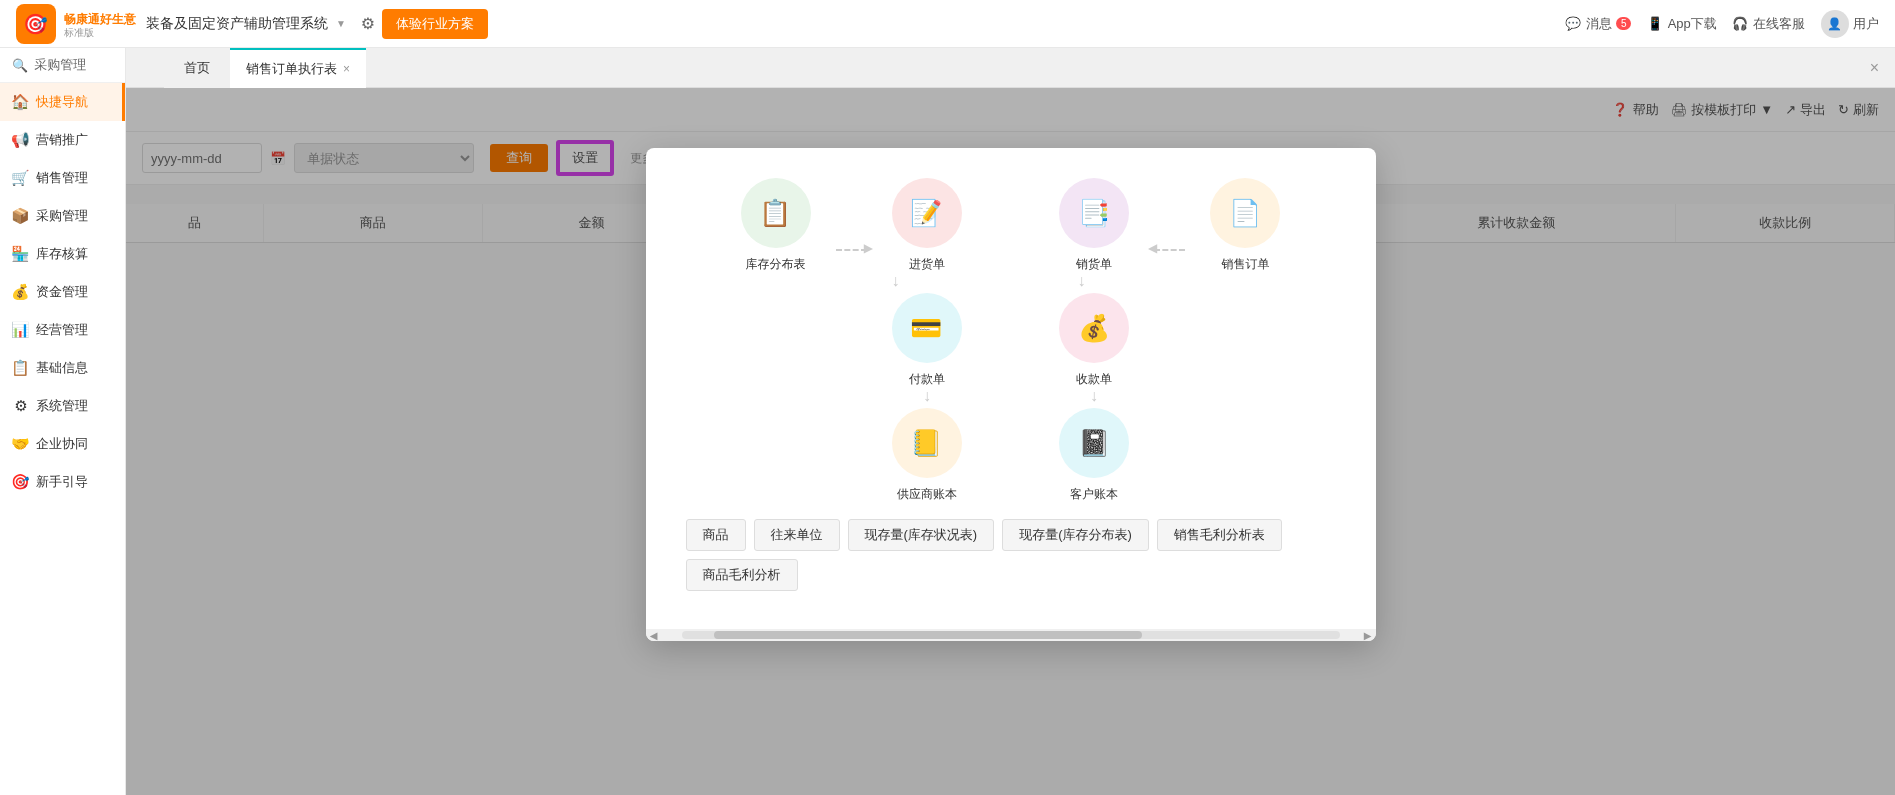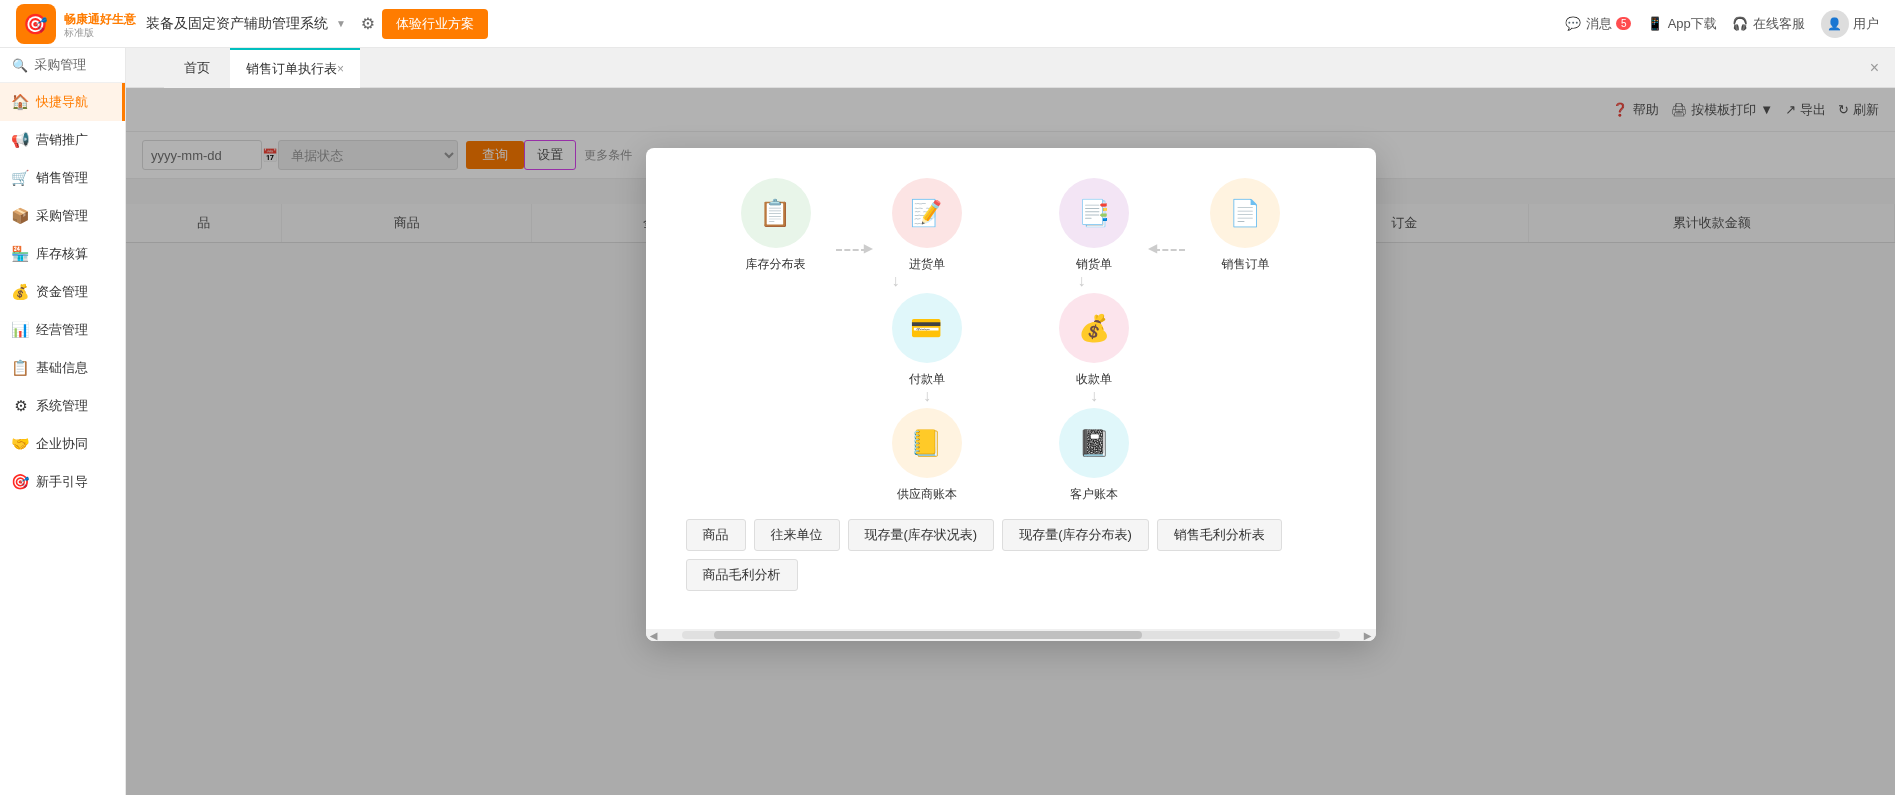--- a/index.html
+++ b/index.html
@@ -22,39 +22,39 @@
     .top-right-item { display: flex; align-items: center; gap: 4px; cursor: pointer; }
     .badge { background: #ff4d4f; color: #fff; border-radius: 10px; font-size: 10px; padding: 1px 5px; }
     .avatar { width: 28px; height: 28px; border-radius: 50%; background: #ddd; display: flex; align-items: center; justify-content: center; font-size: 12px; }
     .search-menu { display: flex; align-items: center; gap: 6px; padding: 8px 12px; color: #666; font-size: 13px; cursor: pointer; border-bottom: 1px solid #f0f0f0; }
     .sidebar-item { display: flex; align-items: center; gap: 6px; padding: 10px 12px; color: #333; font-size: 13px; cursor: pointer; transition: background 0.2s; }
     .sidebar-item.active { background: #fff3e8; border-right: 3px solid #ff7c00; color: #ff7c00; }
     .sidebar-item .icon { width: 18px; height: 18px; display: flex; align-items: center; justify-content: center; font-size: 15px; }
 
     
     .tab-home { padding: 0 20px; height: 40px; display: flex; align-items: center; color: #333; cursor: pointer; background: #f0f0f0; font-size: 13px; margin-left: 38px; }
-    .tab-active { background: #fff; border-top: 2px solid #00bfbf; color: #333; padding: 0 16px; height: 40px; display: flex; align-items: center; gap: 0; cursor: pointer; font-size: 13px; }
+    .tab-active { background: #fff; border-top: 2px solid #00bfbf; color: #333; padding: 0 16px; height: 40px; display: flex; align-items: center; gap: 6px; cursor: pointer; font-size: 13px; }
     .tab-close { color: #999; font-size: 12px; cursor: pointer; }
     .close-btn { margin-left: auto; padding: 8px 16px; color: #999; cursor: pointer; font-size: 16px; }
 
     
     .page-bg { position: absolute; inset: 0; background: #f5f5f5; }
 
     
     .toolbar { position: absolute; top: 0; left: 0; right: 0; height: 44px; background: #fff; display: flex; align-items: center; justify-content: flex-end; padding: 0 16px; gap: 12px; border-bottom: 1px solid #eee; z-index: 1; }
     .toolbar-btn { display: flex; align-items: center; gap: 4px; color: #555; cursor: pointer; font-size: 13px; }
 
     
-    .filter-row { position: absolute; top: 44px; left: 0; right: 0; background: #fff; padding: 8px 16px; display: flex; align-items: center; border-bottom: 1px solid #eee; z-index: 1; }
+    .filter-row { position: absolute; top: 44px; left: 0; right: 0; background: #fff; padding: 8px 16px; display: flex; align-items: center; gap: 8px; border-bottom: 1px solid #eee; z-index: 1; }
     .filter-row input { height: 30px; border: 1px solid #ddd; border-radius: 3px; padding: 0 8px; font-size: 13px; color: #999; width: 140px; }
     .filter-row .date-input { width: 120px; }
     .calendar-icon { color: #999; cursor: pointer; }
     .filter-select { height: 30px; border: 1px solid #ddd; border-radius: 3px; padding: 0 8px; font-size: 13px; color: #999; width: 180px; }
     .query-btn { background: #ff7c00; color: #fff; border: none; border-radius: 3px; padding: 5px 16px; cursor: pointer; font-size: 13px; margin-left: 8px; }
-    .set-btn { background: #fff; color: #555; border: 1px solid #d946ef; border-radius: 3px; padding: 5px 12px; cursor: pointer; font-size: 13px; }
+    .set-btn { background: #fff; color: #555; border: 4px solid #d946ef; border-radius: 3px; padding: 5px 12px; cursor: pointer; font-size: 13px; }
     .more-conditions { color: #999; font-size: 12px; cursor: pointer; padding: 4px 8px; }
 
     
     .table-header { position: absolute; top: 116px; left: 0; right: 0; background: #fafafa; display: flex; border-bottom: 1px solid #ddd; z-index: 1; }
     .th { padding: 10px 8px; color: #555; font-size: 13px; border-right: 1px solid #eee; flex: 1; text-align: center; white-space: nowrap; }
     .th.small { flex: 0.6; }
     .th.large { flex: 1.5; }
 
     
     .no-data { position: absolute; top: 50%; left: 50%; transform: translate(-50%, -50%); color: #999; font-size: 13px; z-index: 0; }
@@ -233,20 +233,21 @@
         </div>
 
         <div class="table-header">
           <div class="th small">品</div>
           <div class="th">商品</div>
           <div class="th">金额</div>
           <div class="th">预估毛利</div>
           <div class="th">预估毛利率</div>
           <div class="th">订金</div>
           <div class="th large">累计收款金额</div>
+          <div class="th">收款比例</div>
         </div>
 
         <div class="no-data">暂无数据</div>
 
         <div class="modal-overlay">
           <div class="modal" style="width:730px;">
 
             <div class="modal-inner">
 
               <div style="display:flex; align-items:flex-end; justify-content:space-between; margin-bottom:0; padding:0 30px;">

